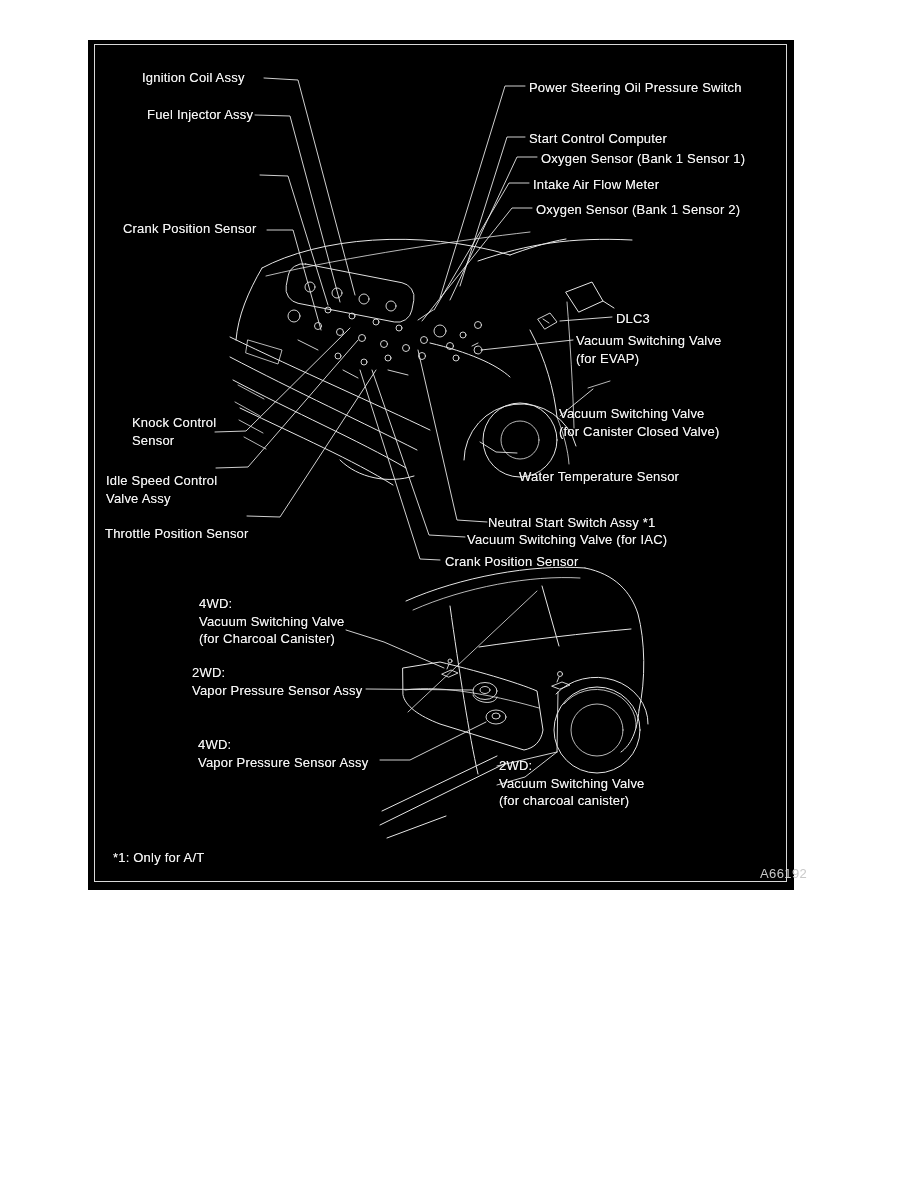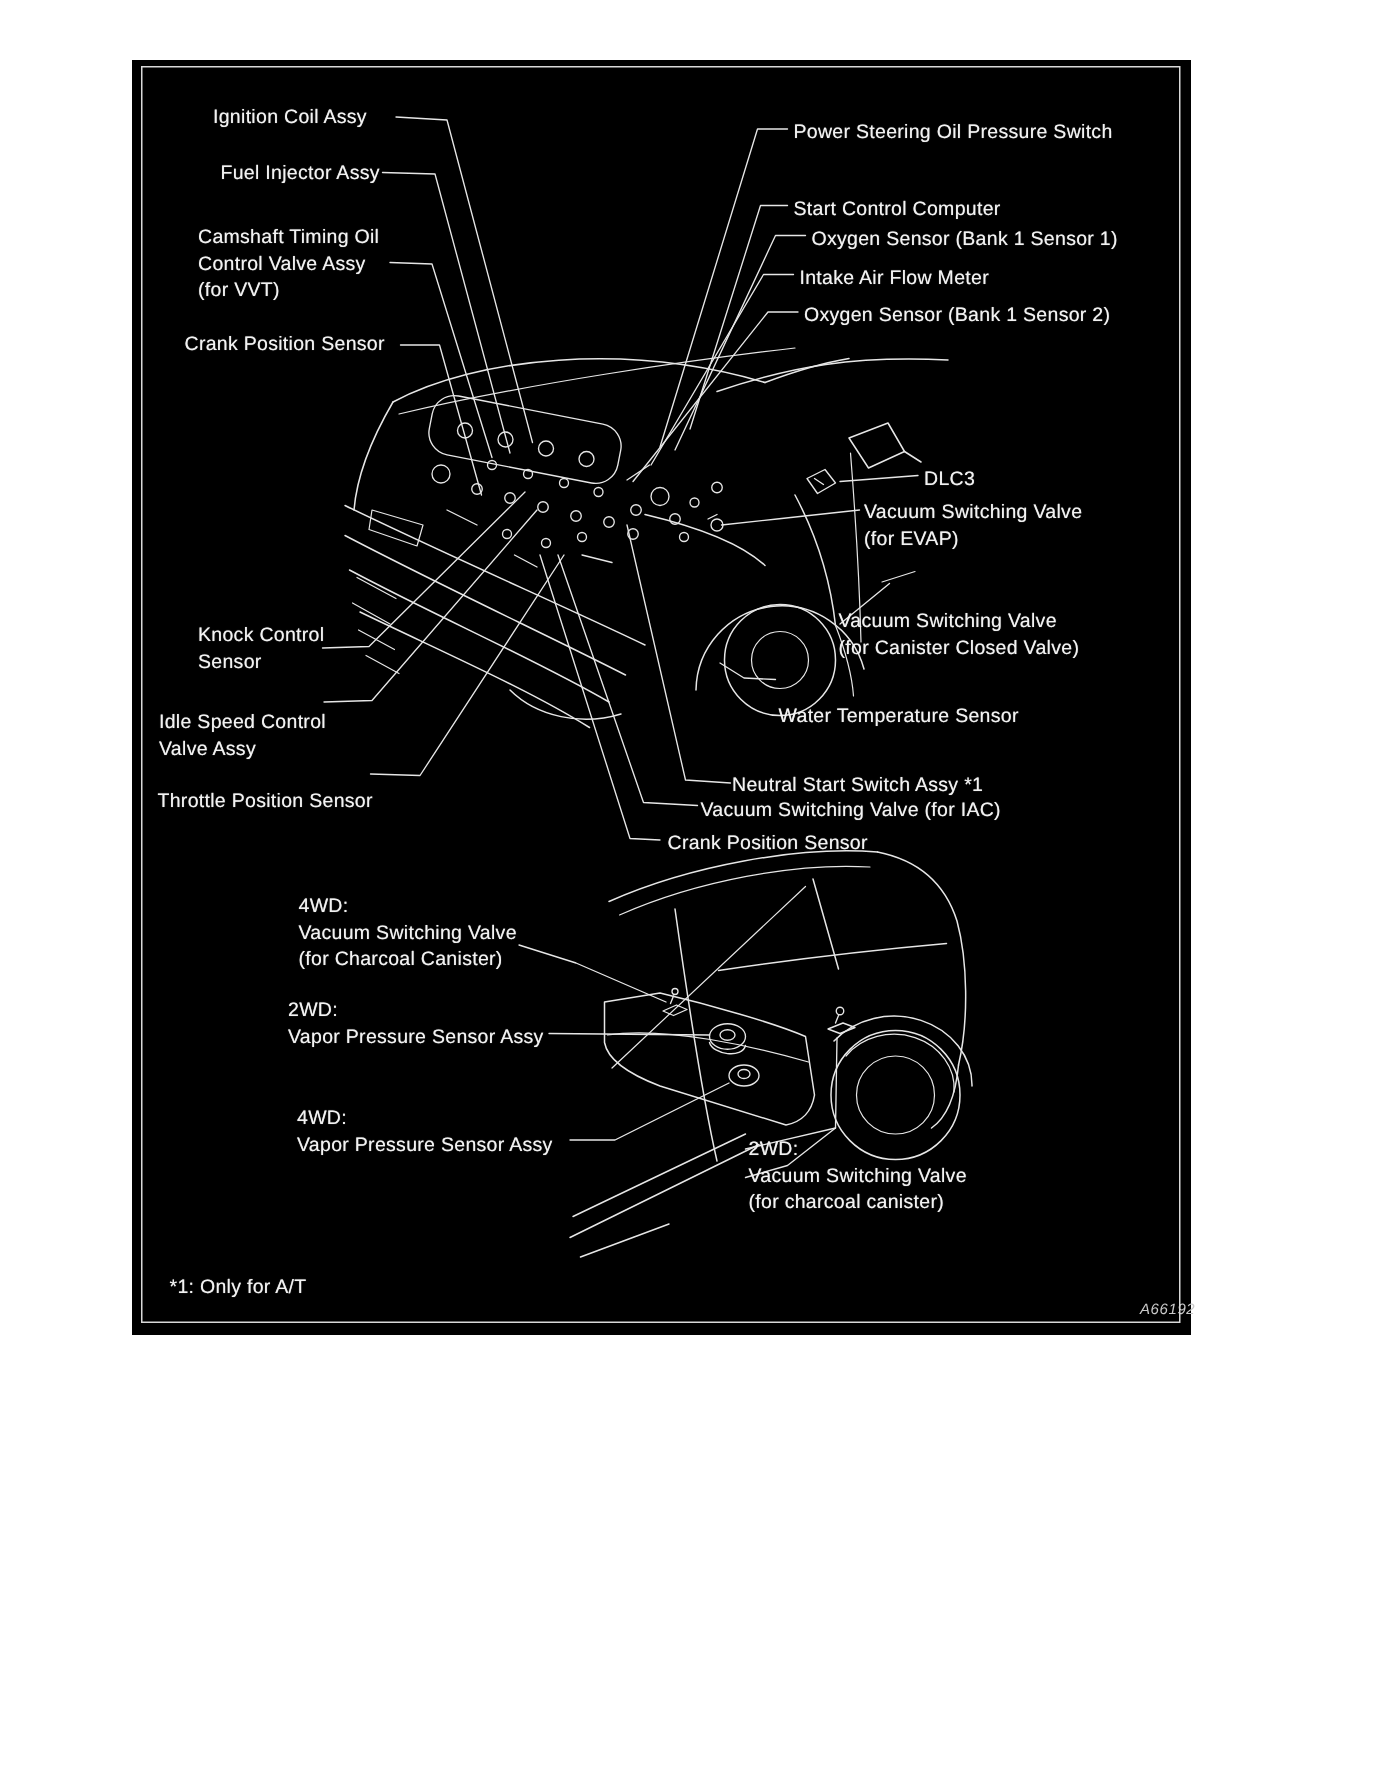--- a/index.html
+++ b/index.html
@@ -23,21 +23,21 @@
   svg.art{position:absolute;left:0;top:0;}
   .lbl{
     position:absolute;
     color:#f2f2f2;
     font-size:13px;
     line-height:17.5px;
     white-space:pre-line;
     letter-spacing:0.2px;
     text-shadow:0 0 0.6px rgba(255,255,255,0.65);
   }
-  .lbl.small{font-size:10px;color:#c9c9c9;letter-spacing:0.4px;text-shadow:none;font-style:italic;}
+  .lbl.small{font-size:13px;color:#c9c9c9;letter-spacing:0.4px;text-shadow:none;}
 </style>
 </head>
 <body>
 
 <div class="page">
   <div class="diagram-box">
 
     <svg class="art" width="706" height="850" viewBox="0 0 706 850" fill="none" stroke="#e6e6e6" stroke-width="1" stroke-linecap="round" stroke-linejoin="round">
 
       <g>
@@ -154,23 +154,20 @@
         <path d="M 278,649 L 385,650"></path>
         <path d="M 292,720 L 322,720 L 398,682"></path>
         <path d="M 470,652 L 469,712"></path>
         <path d="M 469,712 L 409,726"></path>
         <path d="M 469,712 L 437,737 L 409,745"></path>
       </g>
     </svg>
 
     <div class="lbl" style="left:54px;top:29px;">Ignition Coil Assy</div>
     <div class="lbl" style="left:59px;top:66px;">Fuel Injector Assy</div>
-    <div class="lbl" style="left:44px;top:109px;">Camshaft Timing Oil
-Control Valve Assy
-(for VVT)</div>
     <div class="lbl" style="left:35px;top:180px;">Crank Position Sensor</div>
 
     <div class="lbl" style="left:441px;top:39px;">Power Steering Oil Pressure Switch</div>
     <div class="lbl" style="left:441px;top:90px;">Start Control Computer</div>
     <div class="lbl" style="left:453px;top:110px;">Oxygen Sensor (Bank 1 Sensor 1)</div>
     <div class="lbl" style="left:445px;top:136px;">Intake Air Flow Meter</div>
     <div class="lbl" style="left:448px;top:161px;">Oxygen Sensor (Bank 1 Sensor 2)</div>
 
     <div class="lbl" style="left:528px;top:270px;">DLC3</div>
     <div class="lbl" style="left:488px;top:292px;">Vacuum Switching Valve

